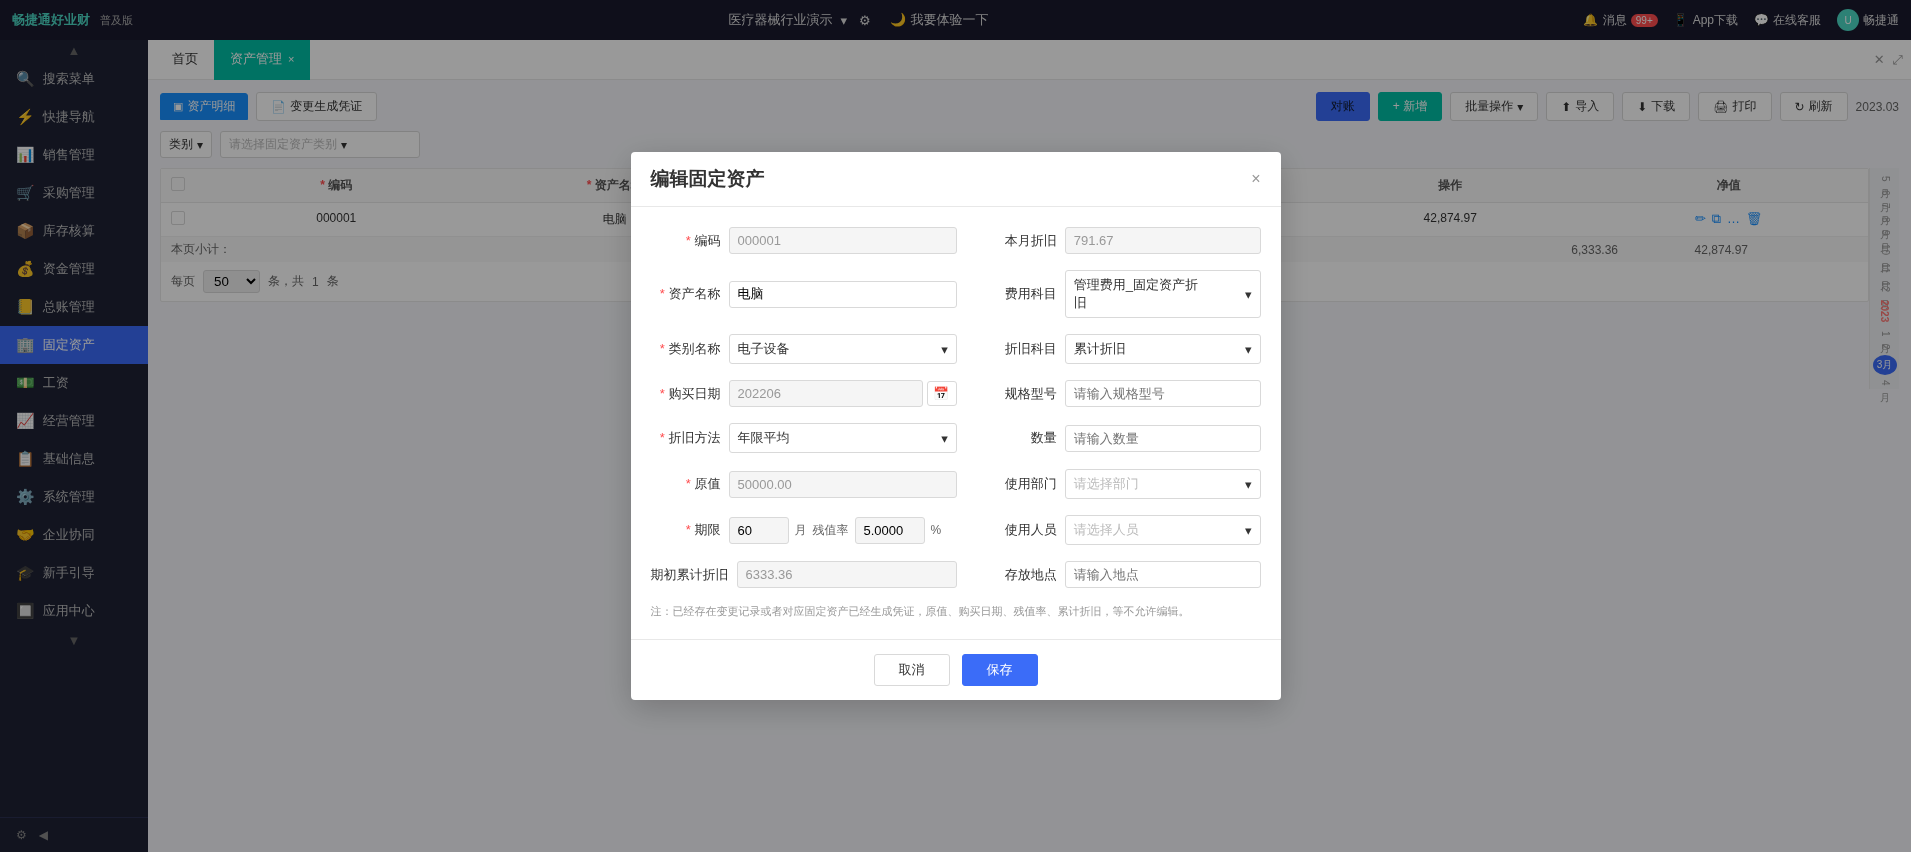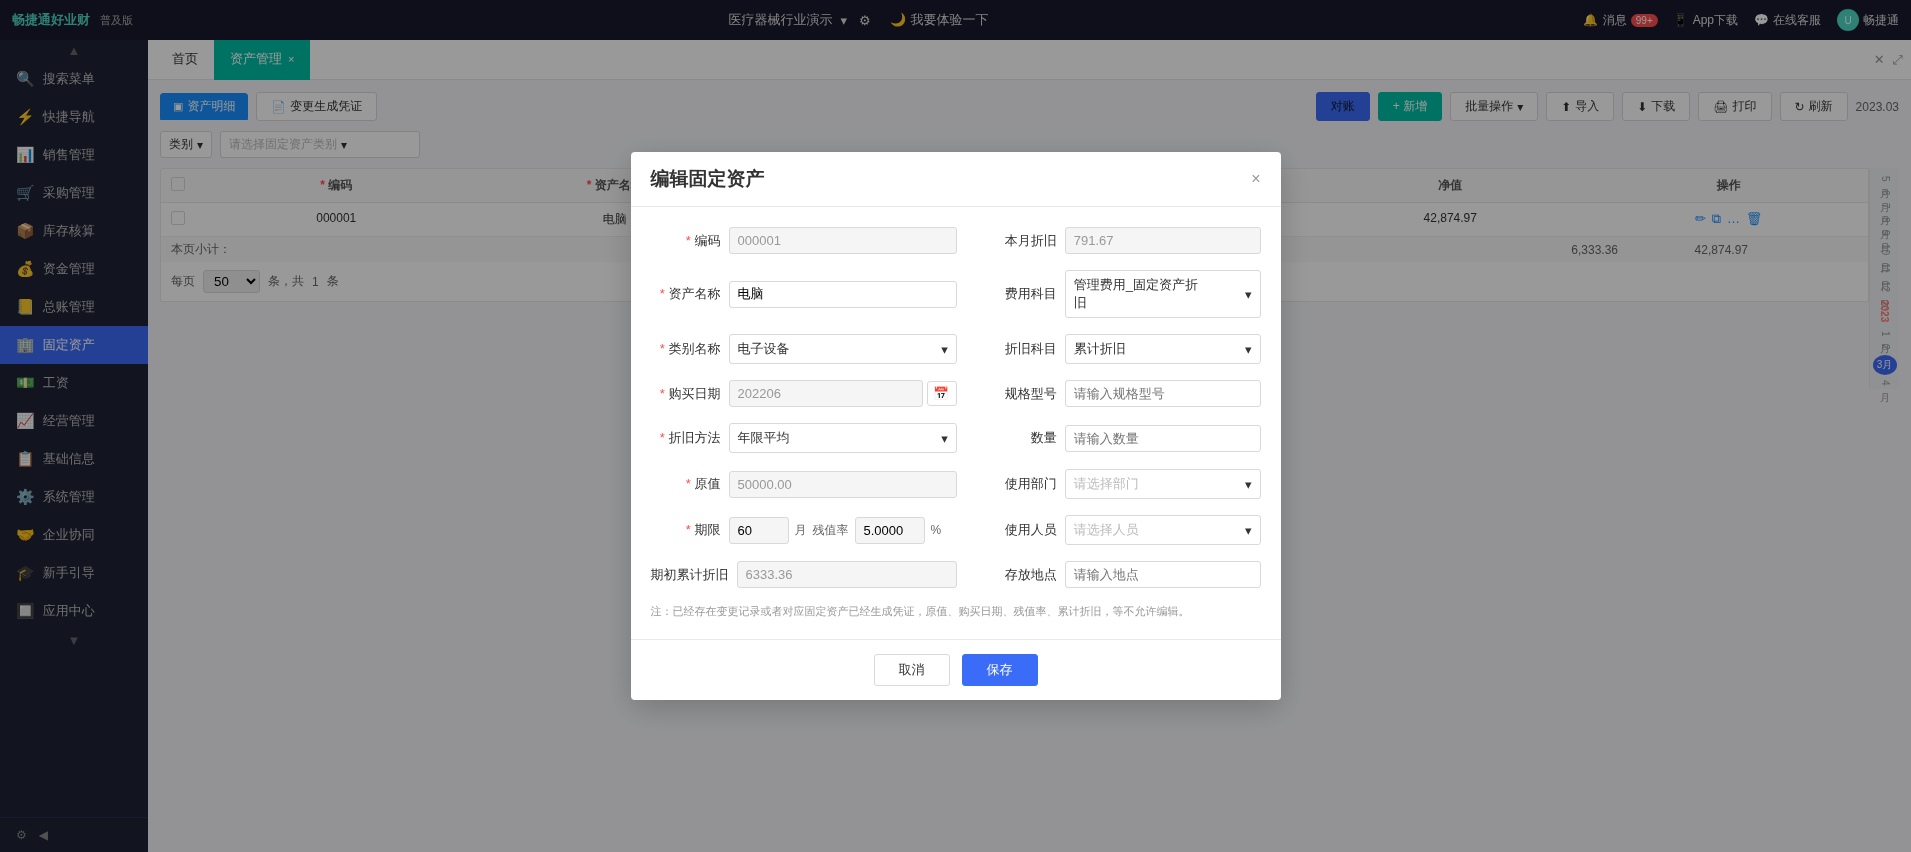--- a/index.html
+++ b/index.html
@@ -289,22 +289,22 @@
                 </div>
                 <div class="th">
                   <span style="color:#ff4d4f;">*</span>
                   <span>资产名称</span>
                 </div>
                 <div class="th">
                   <span style="color:#ff4d4f;">*</span>
                   <span>类别</span>
                 </div>
                 <div class="th">切累计折旧</div>
+                <div class="th">操作</div>
                 <div class="th">净值</div>
-                <div class="th">操作</div>
               </div>
               <div class="table-row">
                 <div class="td check">
                     <div class="checkbox"></div>
                   </div>
                 <div class="td">000001</div>
                 <div class="td">电脑</div>
                 <div class="td">电子设备</div>
                 <div class="td">6,333.36</div>
                 <div class="td">42,874.97</div>

